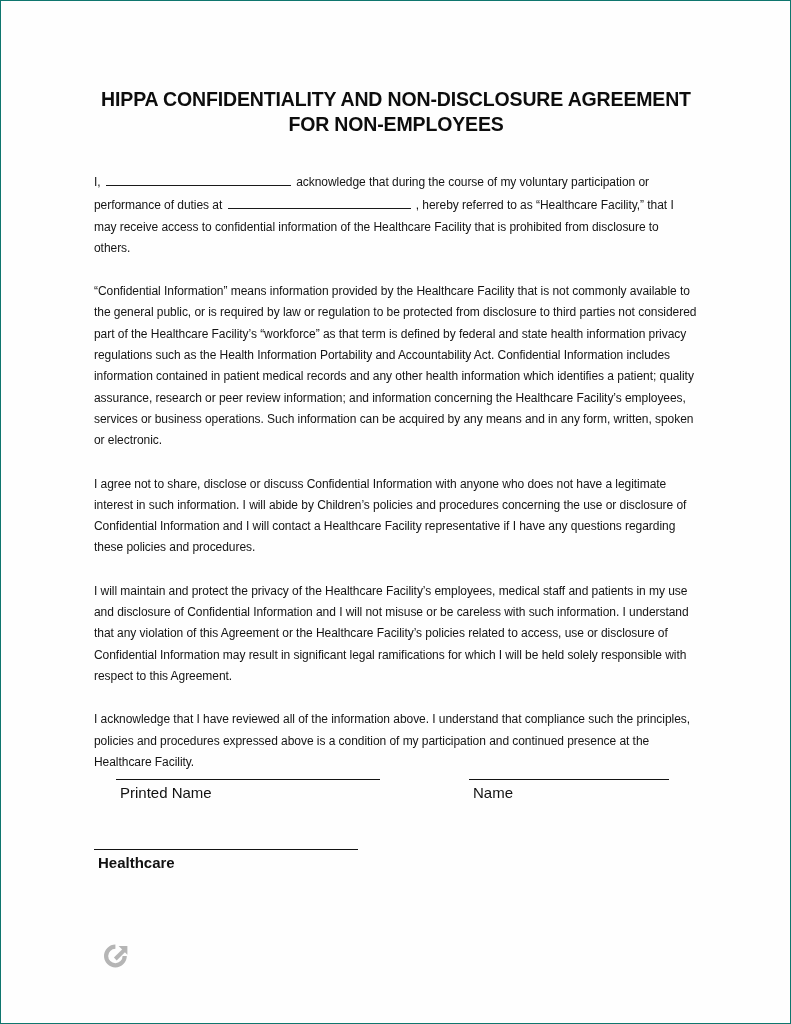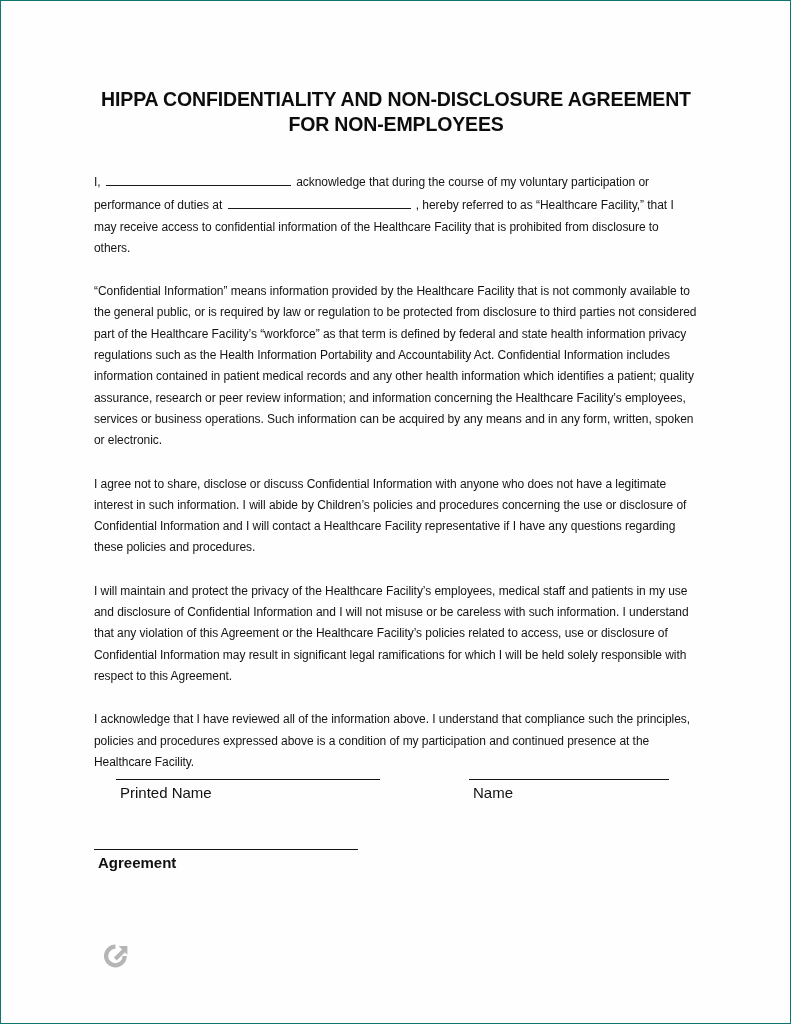--- a/index.html
+++ b/index.html
@@ -152,21 +152,21 @@
         <div class="caption">Printed Name</div>
       </div>
 
       <div class="sig-field field-date">
         <div class="rule"></div>
         <div class="caption">Name</div>
       </div>
 
       <div class="sig-field field-signature">
         <div class="rule"></div>
-        <div class="caption bold">Agreement</div>
+        <div class="caption bold">Healthcare</div>
       </div>
 
     </div>
   </div>
 
   <div class="footer-icon">
     <svg width="32" height="32" viewBox="0 0 32 32" aria-hidden="true">
       <path d="M15.4 4.6 A11.4 11.4 0 1 0 26.8 16 L22.6 16 A7.2 7.2 0 1 1 15.4 8.8 Z" fill="#b5b5b5"></path>
       <path d="M13.9 17.6 L23.1 8.4 L25.9 11.2 L16.7 20.4 Z" fill="#b5b5b5"></path>
       <path d="M18.6 5.9 L27.4 5.9 L27.4 14.7 Z" fill="#b5b5b5"></path>

